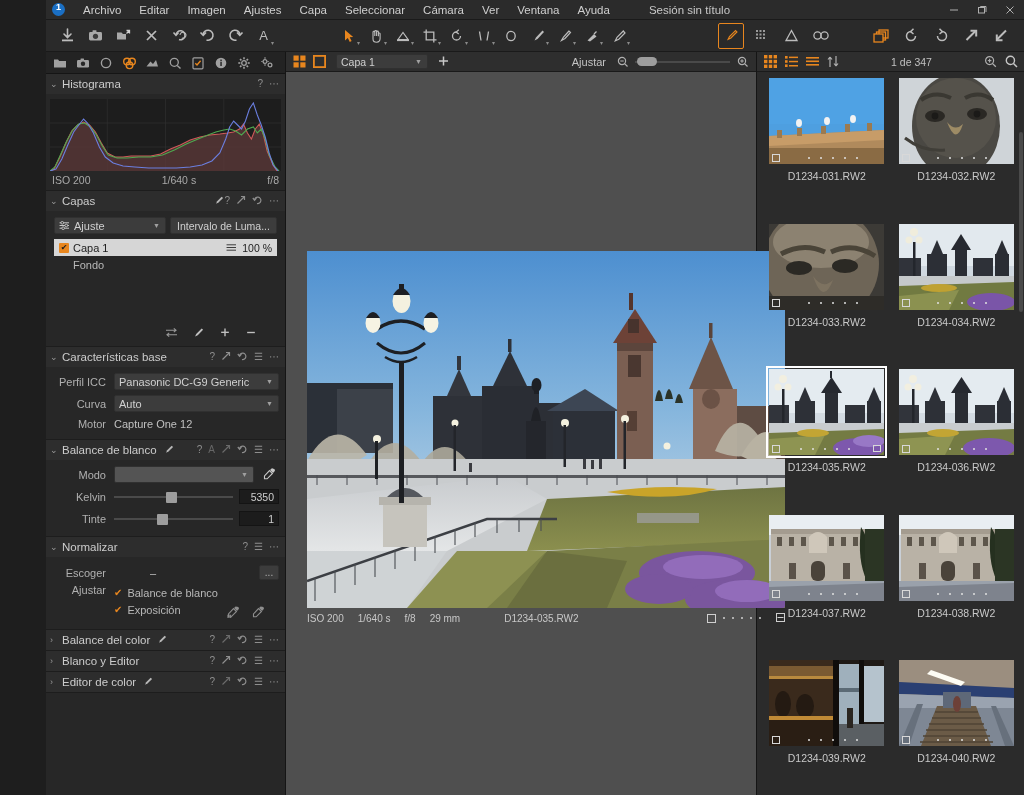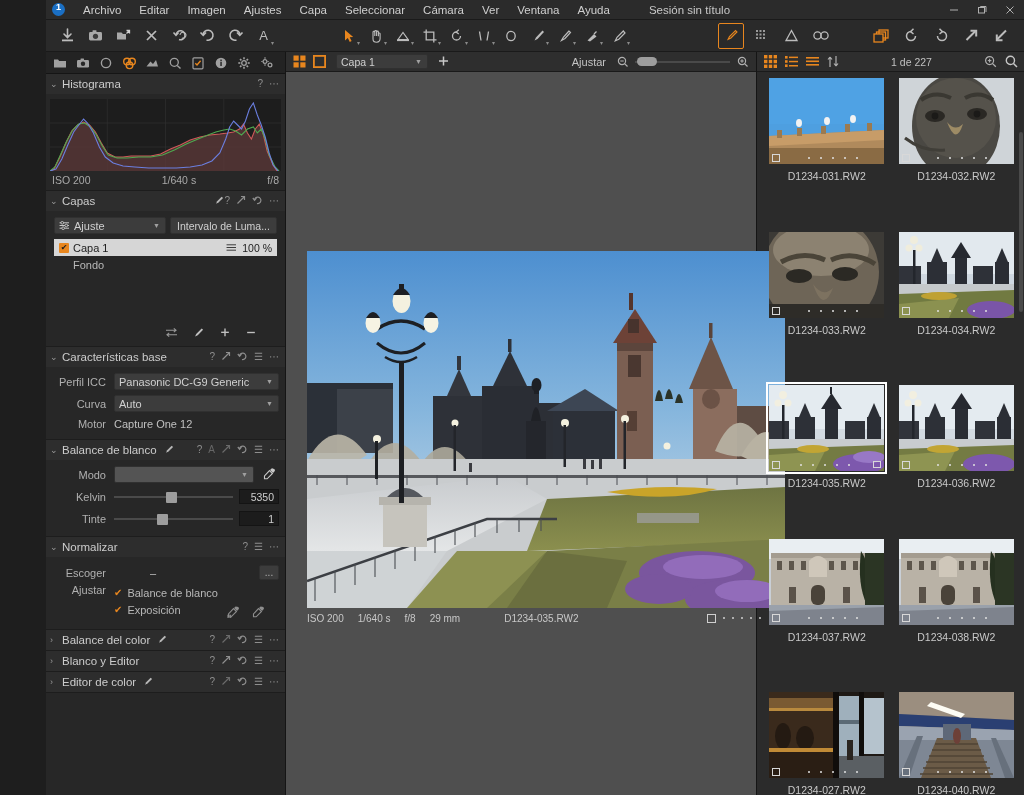--- a/index.html
+++ b/index.html
@@ -165,21 +165,21 @@
 
   
   .browser { width: 268px; flex: 0 0 268px; background: #2b2b2b; display: flex; flex-direction: column; border-left: 1px solid #151515; }
   .browserbar {
     height: 20px; background: #2e2e2e; display: flex; align-items: center; padding: 0 6px;
     flex: 0 0 20px; border-bottom: 1px solid #1a1a1a; gap: 7px;
   }
   .bicon { width: 14px; height: 14px; display: flex; align-items: center; justify-content: center; color: #e8861e; }
   .bicon.grey { color: #b0b0b0; }
   .bcount { flex: 1 1 auto; text-align: center; font-size: 10.5px; color: #c0c0c0; }
-  .grid { flex: 1 1 auto; padding: 6px 8px 0 10px; display: grid; grid-template-columns: 1fr 1fr; gap: 8px 10px; align-content: start; overflow: hidden; position: relative; }
+  .grid { flex: 1 1 auto; padding: 6px 8px 0 10px; display: grid; grid-template-columns: 1fr 1fr; gap: 0 10px; align-content: start; overflow: hidden; position: relative; }
   .cell { display: flex; flex-direction: column; align-items: center; height: 145.5px; }
   .thumbbox { width: 115px; height: 86px; position: relative; background: #111; display: flex; align-items: center; justify-content: center; }
   .thumbbox.selected { outline: 2px solid #ffffff; outline-offset: 1px; }
   .thumbbox svg { display: block; width: 100%; height: 100%; }
   .thumboverlay {
     position: absolute; left: 0; right: 0; bottom: 0; height: 13px;
     display: flex; align-items: center; padding: 0 3px; gap: 8px;
   }
   .thumboverlay .sq { width: 8px; height: 8px; border: 1px solid #d8d8d8; flex: 0 0 auto; }
   .thumboverlay .dts { display: flex; gap: 10px; flex: 1 1 auto; justify-content: center; padding-right: 4px;}
@@ -1135,21 +1135,21 @@
                 <rect x="0" y="9" width="13" height="1.6"></rect>
               </g>
             </svg>
         </div>
         <div class="bicon grey">
           <svg width="12" height="13" viewBox="0 0 12 13">
               <path d="M3 12 V2 M3 2 L1 4.5 M3 2 L5 4.5" stroke="#b0b0b0" stroke-width="1.2" fill="none"></path>
               <path d="M9 1 V11 M9 11 L7 8.5 M9 11 L11 8.5" stroke="#b0b0b0" stroke-width="1.2" fill="none"></path>
             </svg>
         </div>
-        <div class="bcount">1 de 227</div>
+        <div class="bcount">1 de 347</div>
         <div class="bicon grey">
           <svg width="13" height="13" viewBox="0 0 13 13">
               <circle cx="5.6" cy="5.6" r="4" fill="none" stroke="#b0b0b0" stroke-width="1.2"></circle>
               <line x1="3.8" y1="5.6" x2="7.4" y2="5.6" stroke="#b0b0b0" stroke-width="1.1"></line>
               <line x1="5.6" y1="3.8" x2="5.6" y2="7.4" stroke="#b0b0b0" stroke-width="1.1"></line>
               <line x1="8.6" y1="8.6" x2="11.8" y2="11.8" stroke="#b0b0b0" stroke-width="1.3"></line>
             </svg>
         </div>
         <div class="bicon grey">
           <svg width="13" height="13" viewBox="0 0 13 13">
@@ -1467,21 +1467,21 @@
               <span class="sq"></span>
               <span class="dts">
                   <i></i>
                   <i></i>
                   <i></i>
                   <i></i>
                   <i></i>
                 </span>
             </div>
           </div>
-          <div class="tname">D1234-027.RW2</div>
+          <div class="tname">D1234-039.RW2</div>
         </div>
 
         <div class="cell">
           <div class="thumbbox">
             <svg viewBox="0 0 115 86" preserveAspectRatio="none">
               <rect width="115" height="86" fill="#8e8275"></rect>
               <path d="M0 0 L115 0 L115 28 L0 22 Z" fill="#9b8e7f"></path>
               <path d="M0 22 L115 28 L115 38 L0 34 Z" fill="#2a3f72"></path>
               <path d="M0 34 L115 38 L115 50 L0 48 Z" fill="#9aa3b0"></path>
               <rect y="48" width="115" height="38" fill="#7e8794"></rect>

